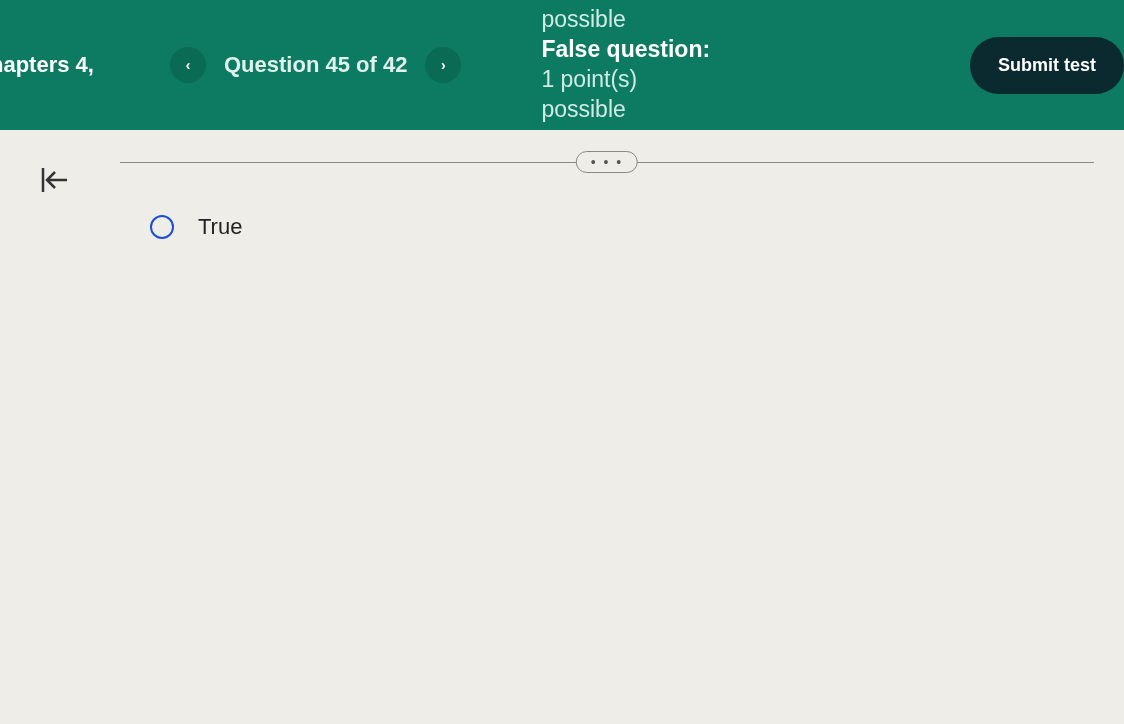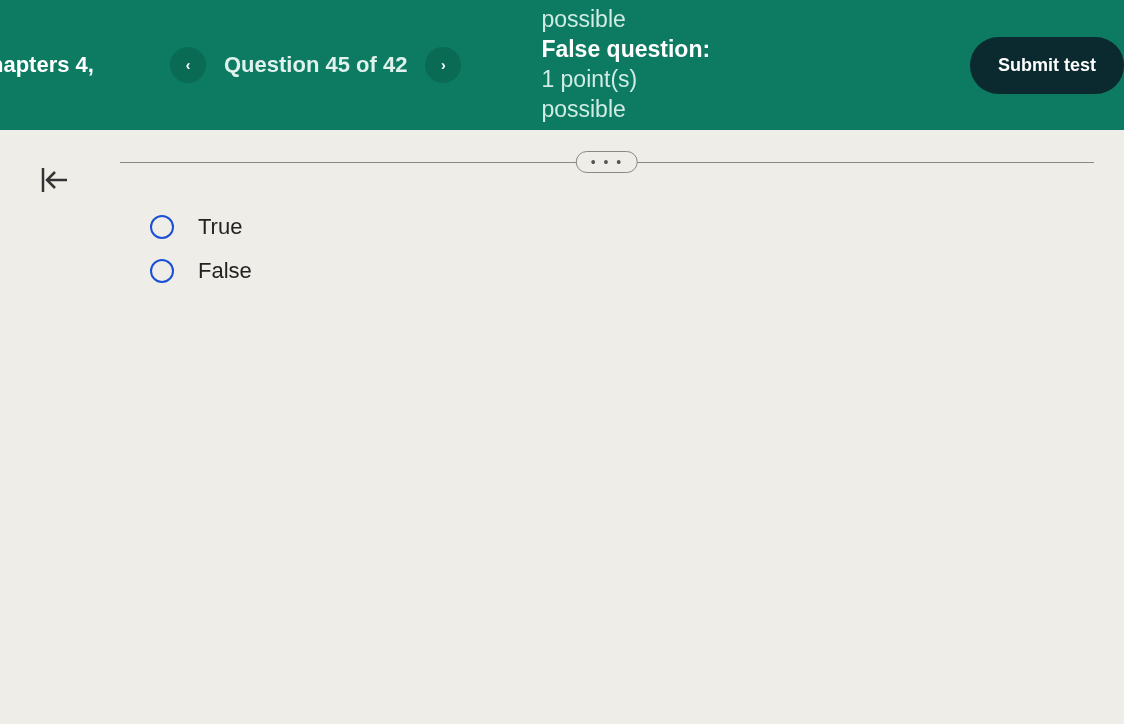--- a/index.html
+++ b/index.html
@@ -183,19 +183,15 @@
     <div class="divider-row">
       <div class="divider-line"></div>
       <div class="divider-pill">• • •</div>
     </div>
 
     <div class="options">
       <div class="option-row">
         <div class="radio-circle"></div>
         <div class="option-label">True</div>
       </div>
-      <div class="option-row">
-        <div class="radio-circle"></div>
-        <div class="option-label">False</div>
-      </div>
     </div>
   </div>
 </div>
 
 </body></html>

